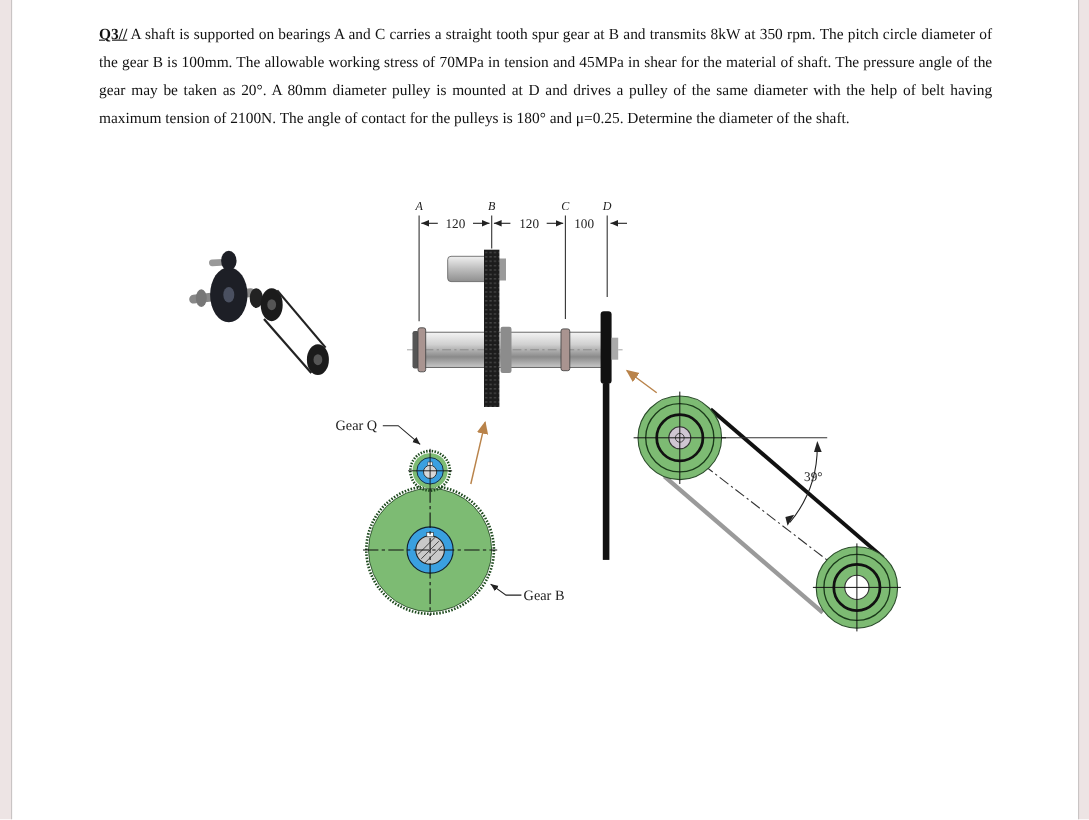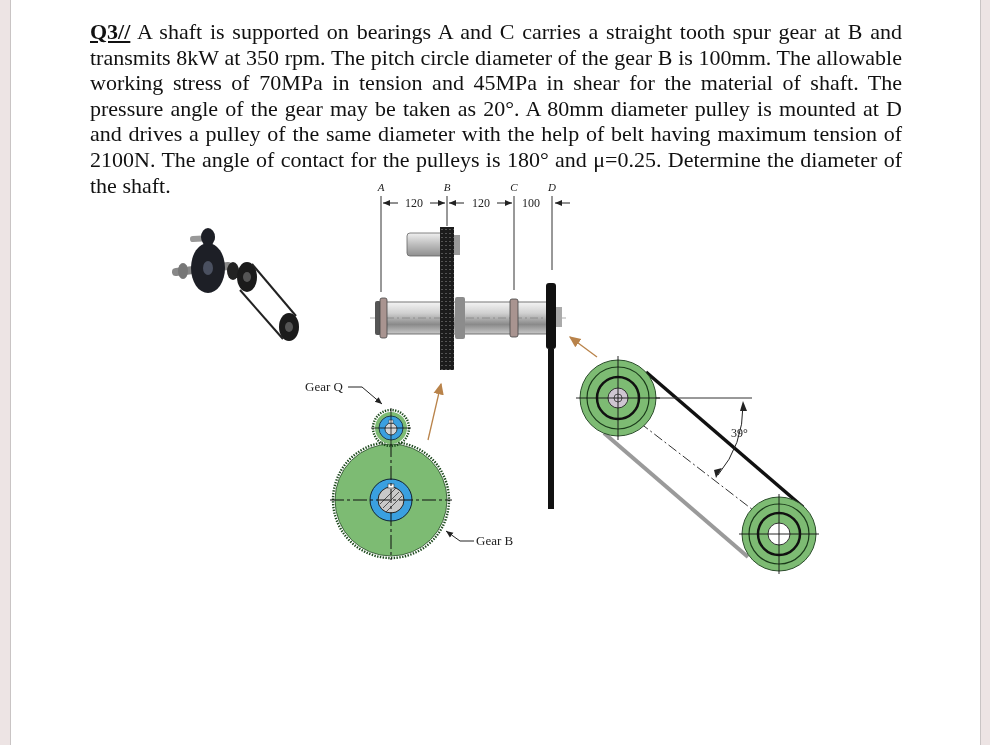--- a/index.html
+++ b/index.html
@@ -11,21 +11,21 @@
   .edge-left {
     position: absolute; left: 0; top: 0; width: 10px; height: 745px;
     background: #ede4e4; border-right: 1px solid #c9c4c4;
   }
   .edge-right {
     position: absolute; right: 0; top: 0; width: 9px; height: 745px;
     background: #ede4e4; border-left: 1px solid #c9c4c4;
   }
   .question {
     position: absolute; left: 90px; top: 19px; width: 812px;
-    font-size: 22px; line-height: 25.6px; color: #111;
+    font-size: 14px; line-height: 25.6px; color: #111;
     text-align: justify;
   }
   .qnum { font-weight: bold; text-decoration: underline; }
   .figure { position: absolute; left: 0; top: 0; width: 990px; height: 745px; }
   .lbl { font-family: "Liberation Serif", serif; fill: #222; }
 </style>
 </head>
 <body>
 
 <div class="edge-left"></div>

